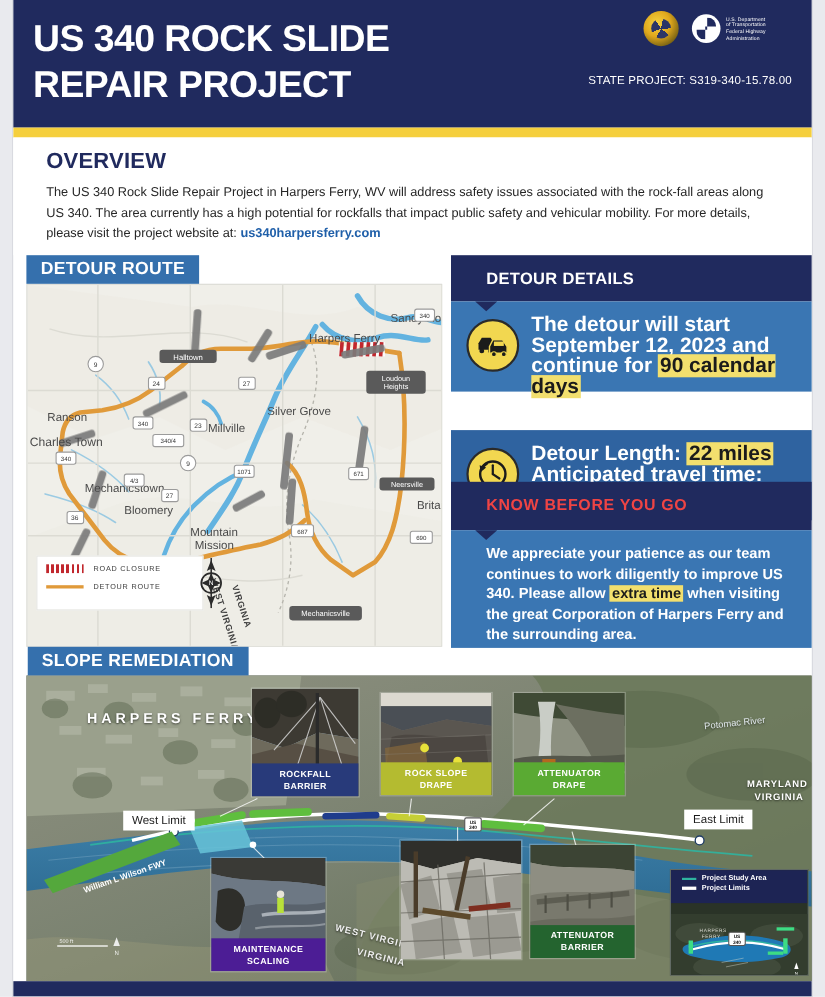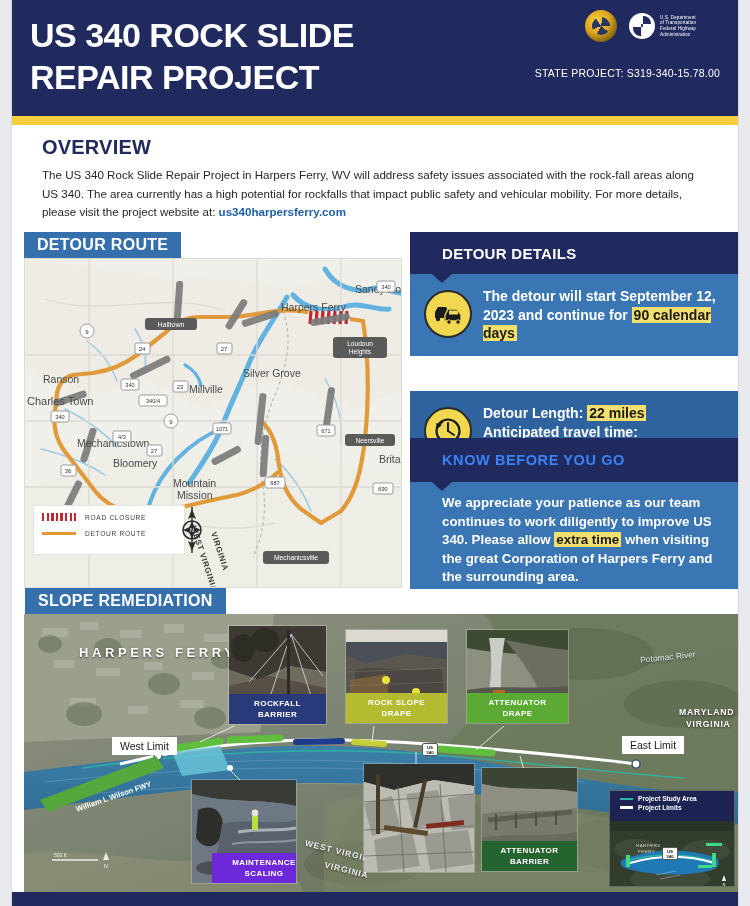--- a/index.html
+++ b/index.html
@@ -138,26 +138,26 @@
     position:absolute; left:398px; width:328px;
     display:flex; align-items:flex-start; gap:11px; padding:13px 16px 13px 14px;
   }
   #dd-row-1 { top:274px; height:82px; background:#3a76b3; }
   #dd-row-2 { top:356px; height:82px; background:#2f63a0;margin-top:35px; }
   .dd-icon {
     flex:0 0 auto; width:48px; height:48px; border-radius:50%;
     background:#f2d750; border:2px solid #2a2a2a;
     display:flex; align-items:center; justify-content:center; margin-top:3px;
   }
-  .dd-text { color:#ffffff; font-size:14px; font-weight:bold; line-height:18.5px; }
+  .dd-text { color:#ffffff; font-size:19px; font-weight:bold; line-height:18.5px; }
   .hl { background:#f2df6e; color:#1b1b1b; padding:0 2px; }
 
   .kb-head {
     position:absolute; left:398px; top:438px; width:328px; height:44px;
-    background:#202a5e; color:#3b82f6;
+    background:#202a5e; color:#ef4444;
     font-size:14.5px; font-weight:bold; letter-spacing:0.6px;
     display:flex; align-items:center; padding-left:32px;
   }
   .kb-body {
     position:absolute; left:398px; top:482px; width:328px; height:107px;
     background:#3a76b3; padding:12px 16px 0 32px;
     color:#ffffff; font-size:13.3px; font-weight:bold; line-height:18.5px;
   }
 
   
@@ -177,21 +177,21 @@
     color:#ffffff; font-size:8px; font-weight:bold; line-height:11px;
     text-align:center; padding:4px 2px; letter-spacing:0.4px;
   }
   #photo-rockfall { left:205px; top:12px; width:97px; height:98px; }
   #photo-rockfall .cap { background:#283a7a; }
   #photo-rockslope { left:322px; top:16px; width:101px; height:93px; }
   #photo-rockslope .cap { background:#b4bb30; }
   #photo-attendrape { left:443px; top:16px; width:101px; height:93px; }
   #photo-attendrape .cap { background:#5aaa33; }
   #photo-maint { left:168px; top:166px; width:104px; height:103px; }
-  #photo-maint .cap { background:#6d28d9;margin-left:20px; }
+  #photo-maint .cap { background:#4c1d95; }
   #photo-bolting { left:340px; top:150px; width:110px; height:108px; }
   #photo-bolting .cap { background:#111111; }
   #photo-attenbar { left:458px; top:154px; width:95px; height:103px; }
   #photo-attenbar .cap { background:#24642f; }
 
   .limit-label {
     position:absolute; background:#ffffff; color:#1a1a1a;
     font-size:10.5px; padding:3px 8px; white-space:nowrap;
   }
   #lbl-west { left:88px; top:123px; }

